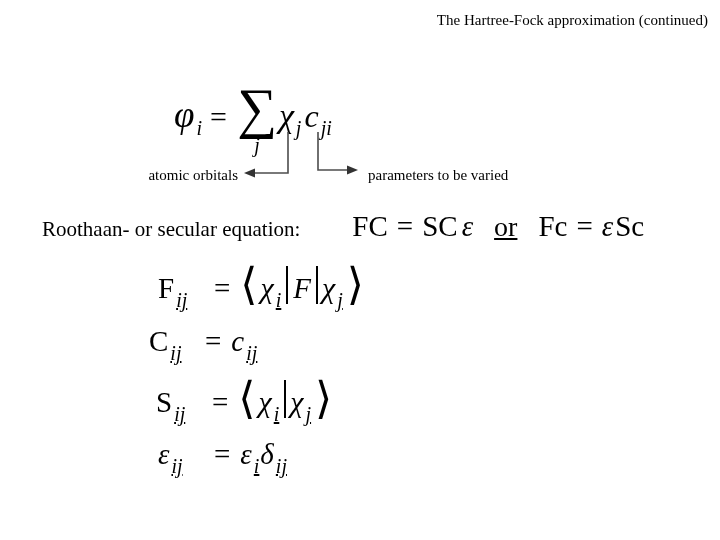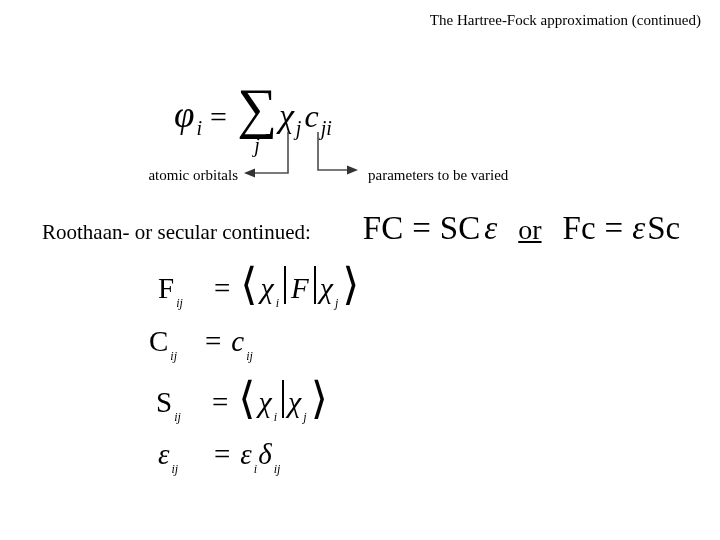--- a/index.html
+++ b/index.html
@@ -11,21 +11,21 @@
     color: #000000;
     font-family: "Liberation Serif", "DejaVu Serif", serif;
     overflow: hidden;
   }
   .it { font-style: italic; }
 
   
   .header {
     position: absolute;
     top: 11px;
-    right: 19px;
+    right: 12px;
     font-size: 15px;
     line-height: 1.2;
     margin-left: 35px;
   }
 
   
   .lcao-heading {
     position: absolute;
     left: 42px;
     top: 57px;
@@ -47,33 +47,33 @@
 
   
   .connectors { position: absolute; left: 230px; top: 126px; }
   .lbl { position: absolute; font-size: 15px; line-height: 1.2; }
   .lbl-left  { left: 120px; top: 166px; width: 118px; text-align: right; }
   .lbl-right { left: 368px; top: 166px; }
 
   
   .roothaan { position: absolute; left: 42px; top: 212px; display: flex; align-items: baseline; line-height: 1.15; white-space: nowrap; }
   .roothaan .rheading { font-size: 21px; }
-  .rmath { font-size: 33px; line-height: 1; display: inline-flex; align-items: center; }
+  .rmath { font-size: 29px; line-height: 1; display: inline-flex; align-items: center; }
   .rmath-1 { margin-left: 52px; }
   .rmath .eqs { margin: 0 9px; }
   .rmath .eps { font-style: italic; margin-left: 4px; }
   .rmath .eps-lead { font-style: italic; margin-right: 2px; margin-left: 0; }
   .ror { font-size: 28px; margin: 0 21px; line-height: 1; text-decoration: underline; }
 
   
   .mrow { align-items: baseline; }
   .mrow .lhs  { display: inline-flex; align-items: baseline; width: 50px; }
   .mrow .base { font-size: 29px; }
   .mrow .gk   { font-size: 30px; font-style: italic; }
-  .mrow .sub  { font-size: 12px; font-style: italic; position: relative; top: 9px; margin-left: 2px; margin-right: 1px; }
+  .mrow .sub  { font-size: 20px; font-style: italic; position: relative; top: 9px; margin-left: 2px; margin-right: 1px; text-decoration: underline; }
   .mrow .eqs  { font-size: 29px; margin: 0 10px 0 6px; }
   .mrow .lang, .mrow .rang {
     font-size: 44px;
     font-family: "DejaVu Sans", sans-serif;
     position: relative; top: 1px;
   }
   .mrow .lang { margin-right: 3px; }
   .mrow .rang { margin-left: 3px; }
   .vbar { width: 2px; height: 38px; background: #000; align-self: center; margin: 0 4px; position: relative; top: 2px; }
   .mrow .op { font-size: 29px; font-style: italic; margin: 0 1px; }
@@ -104,21 +104,21 @@
     <path d="M58,6 L58,47 L24,47" fill="none" stroke="#4d4d4d" stroke-width="1.6"></path>
     <polygon points="14,47 25,42.5 25,51.5" fill="#333333"></polygon>
     <path d="M88,6 L88,44 L118,44" fill="none" stroke="#4d4d4d" stroke-width="1.6"></path>
     <polygon points="128,44 117,39.5 117,48.5" fill="#333333"></polygon>
   </svg>
 
   <div class="lbl lbl-right">parameters to be varied</div>
   <div class="lbl lbl-left">atomic orbitals</div>
 
   <div class="roothaan">
-    <span class="rheading">Roothaan- or secular continued:</span>
+    <span class="rheading">Roothaan- or secular equation:</span>
     <span class="rmath rmath-1">
       <span>FC</span>
       <span class="eqs">=</span>
       <span>SC</span>
       <span class="eps">ε</span>
     </span>
     <span class="ror">or</span>
     <span class="rmath">
       <span>Fc</span>
       <span class="eqs">=</span>

